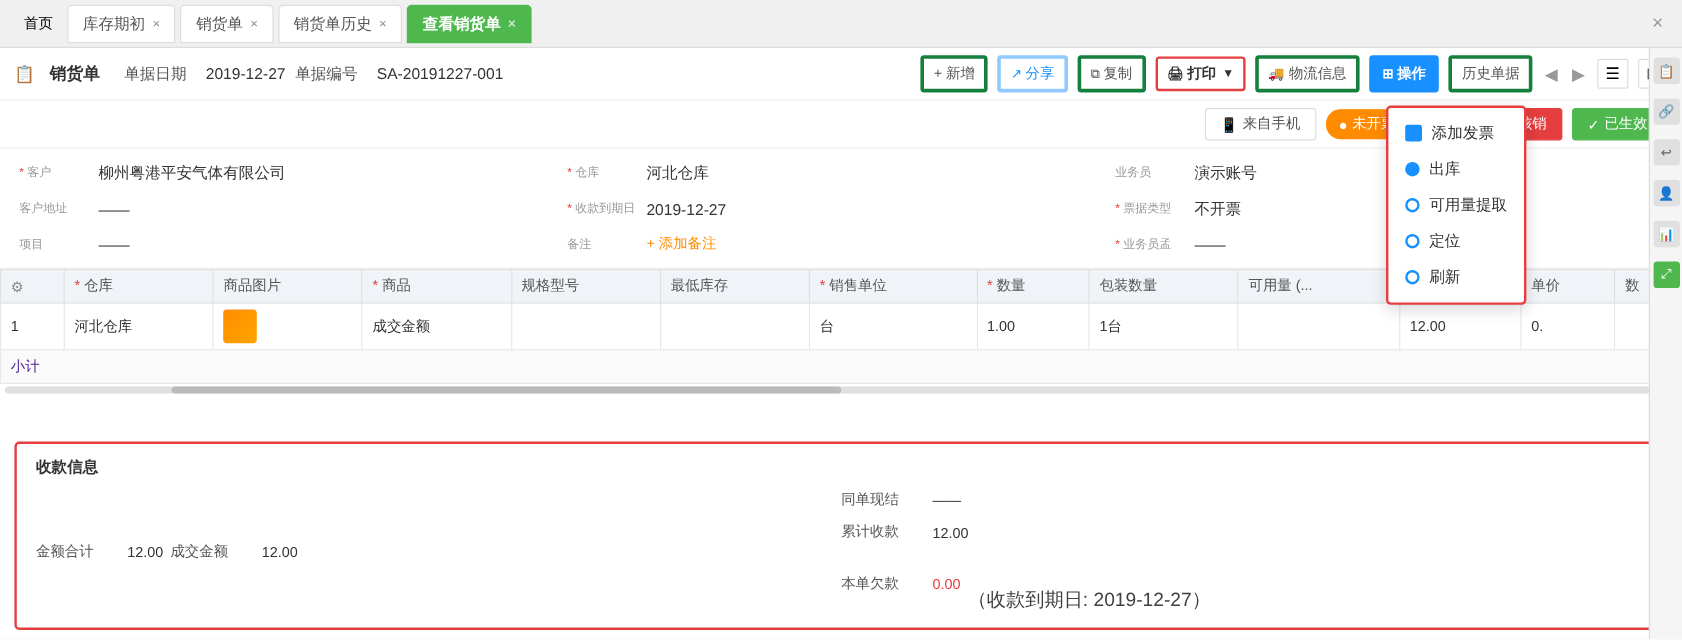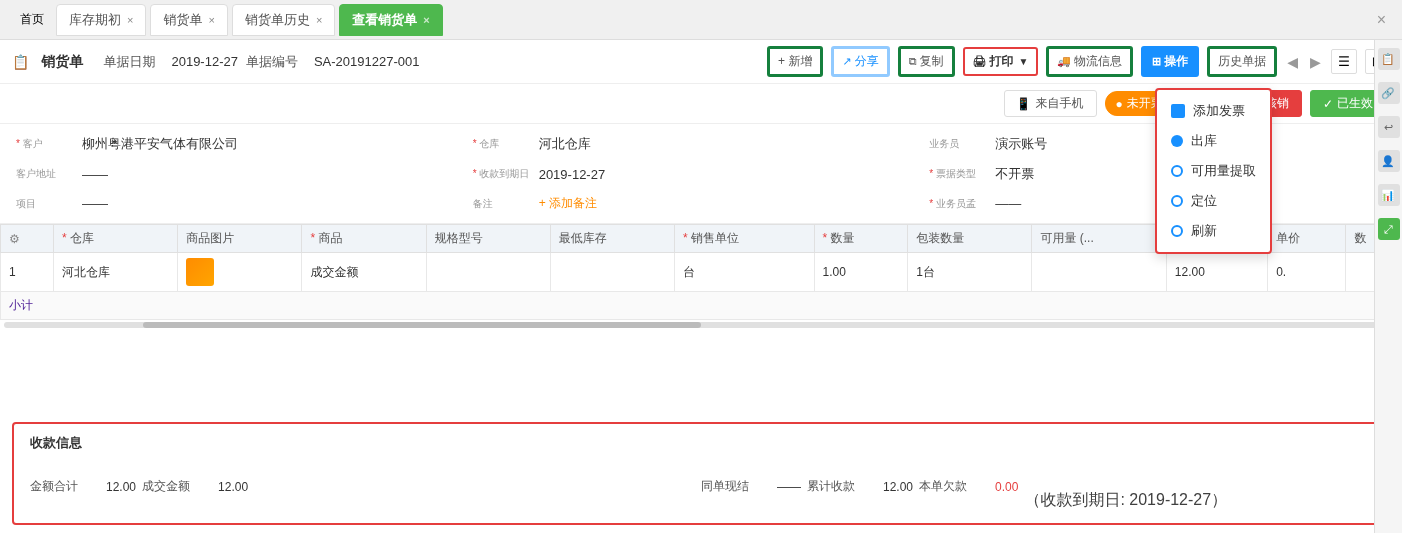--- a/index.html
+++ b/index.html
@@ -266,21 +266,21 @@
         <div style="display:flex; flex-direction:row; gap:6px;">
           <div class="info-row">
             <span class="info-label">金额合计</span>
             <span class="info-value">12.00</span>
           </div>
           <div class="info-row">
             <span class="info-label">成交金额</span>
             <span class="info-value">12.00</span>
           </div>
         </div>
-        <div style="display:flex; flex-direction:row; gap:6px;">
+        <div style="display:flex; flex-direction:column; gap:6px;">
           <div class="info-row">
             <span class="info-label">同单现结</span>
             <span class="info-value">——</span>
           </div>
           <div class="info-row">
             <span class="info-label">累计收款</span>
             <span class="info-value">12.00</span>
           </div>
           <div class="info-row">
             <span class="info-label">本单欠款</span>

